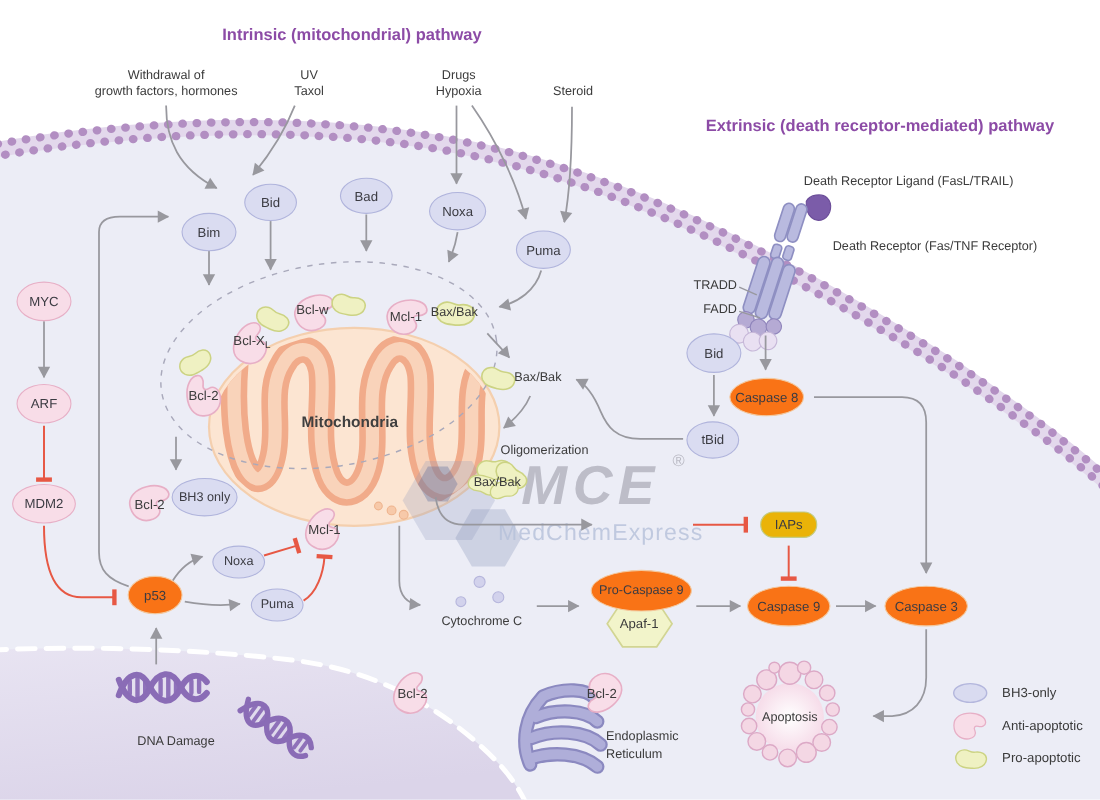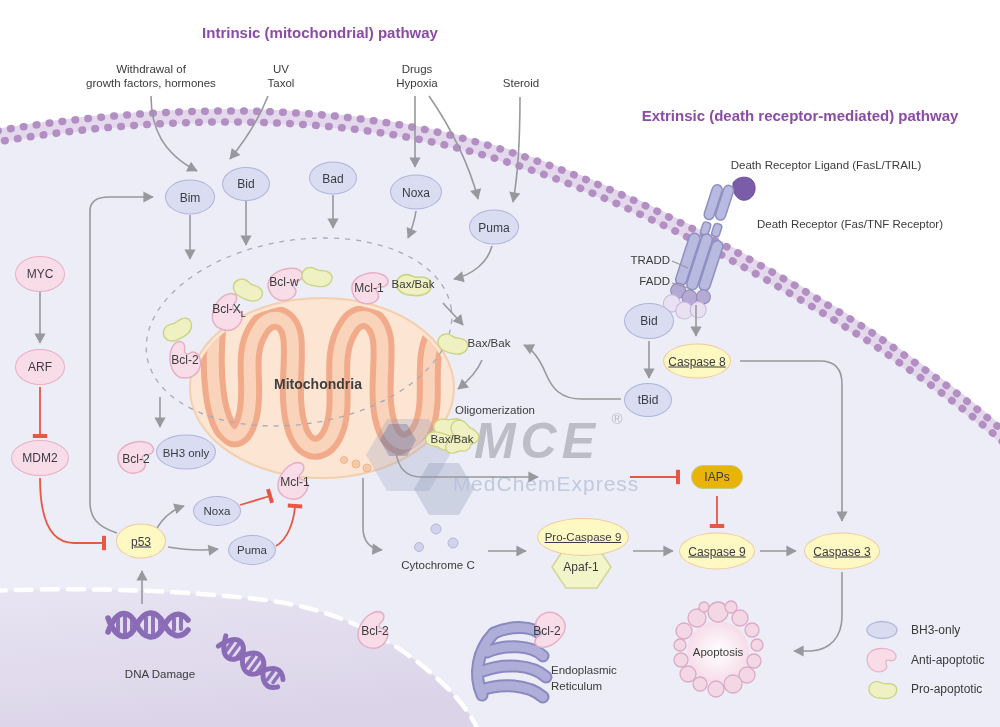--- a/index.html
+++ b/index.html
@@ -9,21 +9,21 @@
        white-space:nowrap;text-align:center;line-height:1.2;}
   .lbl.left{transform:translate(0,-50%);text-align:left;}
   .lbl.right{transform:translate(-100%,-50%);text-align:center;}
   .lbl.bold{font-weight:bold;font-size:14px;color:#3f3f3f;}
   .title{position:absolute;transform:translate(-50%,-50%);font-weight:bold;font-size:15px;
          color:#8c4ba6;white-space:nowrap;}
   .oval{position:absolute;transform:translate(-50%,-50%);border-radius:50%;display:flex;
         align-items:center;justify-content:center;font-size:12px;color:#3b3b42;white-space:nowrap;}
   .bh3{background:#dadcf1;border:1.4px solid #b0b4dc;}
   .anti{background:#f8dde8;border:1.4px solid #e7afc6;}
-  .casp{background:#fef9c3;border:1.4px solid #f3c89e;text-decoration:underline;}
+  .casp{background:#f97316;border:1.4px solid #f3c89e;}
   .pill{position:absolute;transform:translate(-50%,-50%);border-radius:12px;background:#eab308;
         border:1.4px solid #c2cc85;display:flex;align-items:center;justify-content:center;
         font-size:12px;color:#3b3b42;}
   .col{flex-direction:column;line-height:1.15;font-size:11.5px;}
   .sm{font-size:11.5px;}
   sub{font-size:9px;}
   .beads{stroke:#b28ec2;stroke-width:7.5;fill:none;stroke-dasharray:0.5 12.5;stroke-linecap:round;}
   .arr{stroke:#98989e;stroke-width:1.6;fill:none;marker-end:url(#ah);}
   .red{stroke:#e75844;stroke-width:1.8;fill:none;marker-end:url(#tb);}
   .ln{stroke:#98989e;stroke-width:1.2;fill:none;}
@@ -253,21 +253,21 @@
 <div class="lbl" style="left:281px;top:84px">Taxol</div>
 <div class="lbl" style="left:417px;top:70px">Drugs</div>
 <div class="lbl" style="left:417px;top:84px">Hypoxia</div>
 <div class="lbl" style="left:521px;top:84px">Steroid</div>
 
 <div class="lbl" style="left:826px;top:166px">Death Receptor Ligand (FasL/TRAIL)</div>
 <div class="lbl" style="left:850px;top:225px">Death Receptor (Fas/TNF Receptor)</div>
 <div class="lbl right" style="left:670px;top:261px">TRADD</div>
 <div class="lbl right" style="left:670px;top:282px">FADD</div>
 
-<div class="oval bh3" style="left:190px;top:197px;width:48px;height:33px">Bim</div>
+<div class="oval bh3" style="left:190px;top:211px;width:48px;height:33px">Bim</div>
 <div class="oval bh3" style="left:246px;top:184px;width:46px;height:32px">Bid</div>
 <div class="oval bh3" style="left:333px;top:178px;width:46px;height:31px">Bad</div>
 <div class="oval bh3" style="left:416px;top:192px;width:50px;height:33px">Noxa</div>
 <div class="oval bh3" style="left:494px;top:227px;width:48px;height:33px">Puma</div>
 <div class="oval bh3 sm" style="left:186px;top:452px;width:58px;height:33px">BH3 only</div>
 <div class="oval bh3 sm" style="left:217px;top:511px;width:46px;height:28px">Noxa</div>
 <div class="oval bh3 sm" style="left:252px;top:550px;width:46px;height:28px">Puma</div>
 <div class="oval bh3" style="left:649px;top:321px;width:48px;height:34px">Bid</div>
 <div class="oval bh3" style="left:648px;top:400px;width:46px;height:32px">tBid</div>
 

